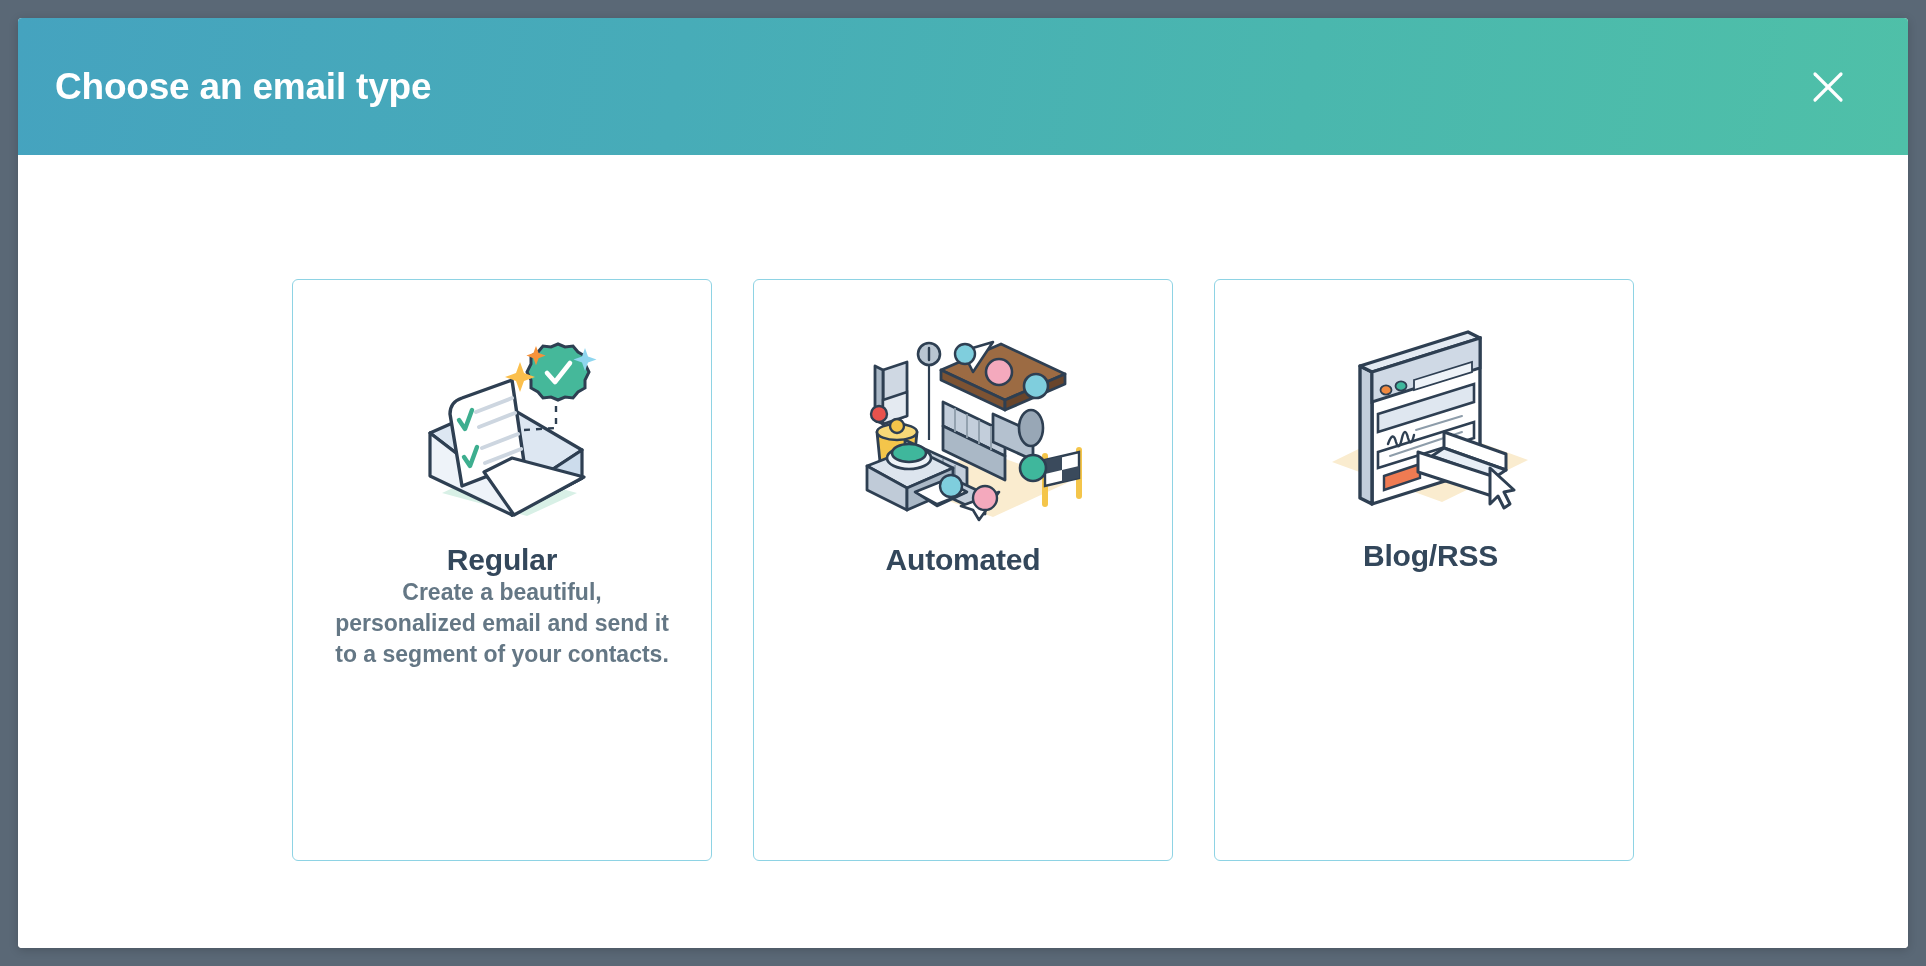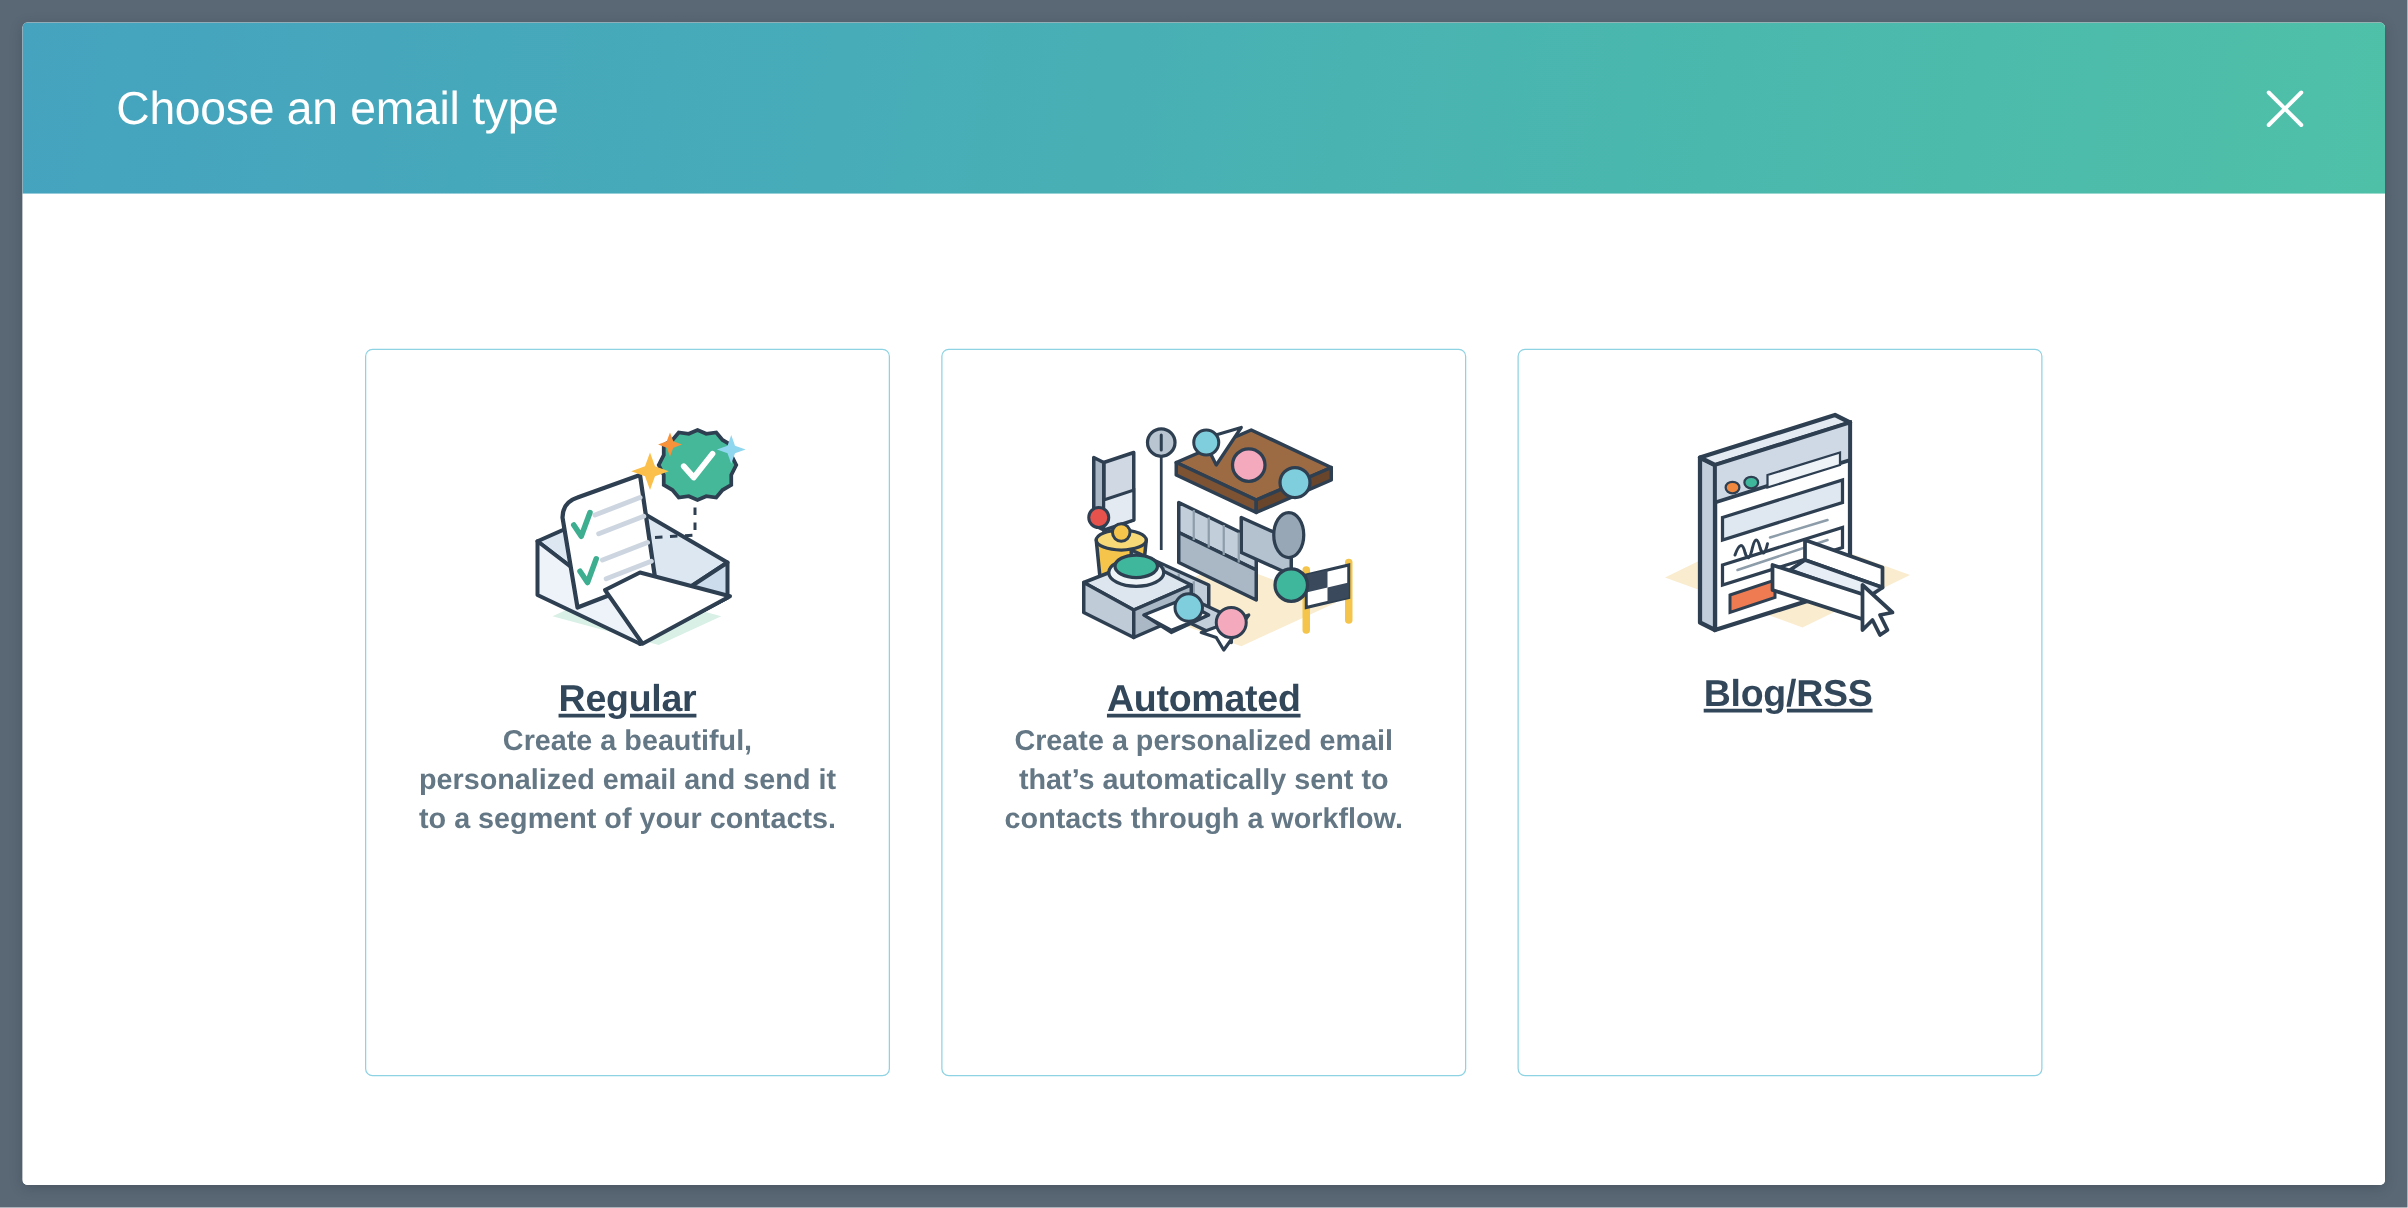--- a/index.html
+++ b/index.html
@@ -37,24 +37,24 @@
   .modal-header {
     position: relative;
     height: 137px;
     flex: 0 0 137px;
     background: linear-gradient(100deg, #45a3bf 0%, #47acb8 35%, #4ab7ae 68%, #4fc0a8 100%);
     display: flex;
     align-items: center;
   }
 
   .modal-title {
-    margin-left: 75px;
+    margin-left: 37px;
     color: #ffffff;
     font-size: 37px;
-    font-weight: normal;
+    font-weight: bold;
     letter-spacing: -0.2px;
     line-height: 1;
     white-space: nowrap;
   }
 
   .close-button {
     position: absolute;
     right: 57px;
     top: 50%;
     transform: translateY(-50%);
@@ -113,21 +113,20 @@
   .card-art svg { display: block; width: 100%; height: 100%; }
 
   .card-title {
     font-size: 30px;
     font-weight: bold;
     color: #33475b;
     text-align: center;
     letter-spacing: -0.2px;
     margin-top: 18px;
     flex: 0 0 auto;
-    text-decoration: underline;
   }
 
   .card-desc {
     font-size: 23px;
     font-weight: bold;
     line-height: 1.35;
     color: #647785;
     text-align: center;
     max-width: 340px;
   }
@@ -266,21 +265,20 @@
 
             <line x1="212" y1="146" x2="212" y2="194" stroke="#f4c54a" stroke-width="6" stroke-linecap="round"></line>
             <line x1="246" y1="140" x2="246" y2="186" stroke="#f4c54a" stroke-width="6" stroke-linecap="round"></line>
             <path d="M212 150 L246 142 L246 168 L212 176 Z" fill="#ffffff" stroke="#2e3f52" stroke-width="2.4"></path>
             <path d="M212 150 L229 146 L229 160 L212 164 Z" fill="#3a4a5c"></path>
             <path d="M229 160 L246 156 L246 168 L229 172 Z" fill="#3a4a5c"></path>
             <circle cx="200" cy="158" r="13" fill="#3fb79c" stroke="#2e3f52" stroke-width="2.6"></circle>
           </svg>
         </div>
         <div class="card-title">Automated</div>
-        <div class="card-desc">Create a personalized email that’s automatically sent to contacts through a workflow.</div>
       </div>
 
       <div class="type-card card-blogrss">
         <div class="card-art">
           <svg viewBox="0 0 260 215" xmlns="http://www.w3.org/2000/svg">
 
             <path d="M38 152 L124 110 L234 150 L148 192 Z" fill="#faeccf"></path>
 
             <path d="M78 62 L186 28 L186 160 L78 194 Z" fill="#ffffff" stroke="#2e3f52" stroke-width="3.4" stroke-linejoin="round"></path>
             <path d="M78 62 L78 194 L66 188 L66 56 Z" fill="#c2cedc" stroke="#2e3f52" stroke-width="3.4" stroke-linejoin="round"></path>

